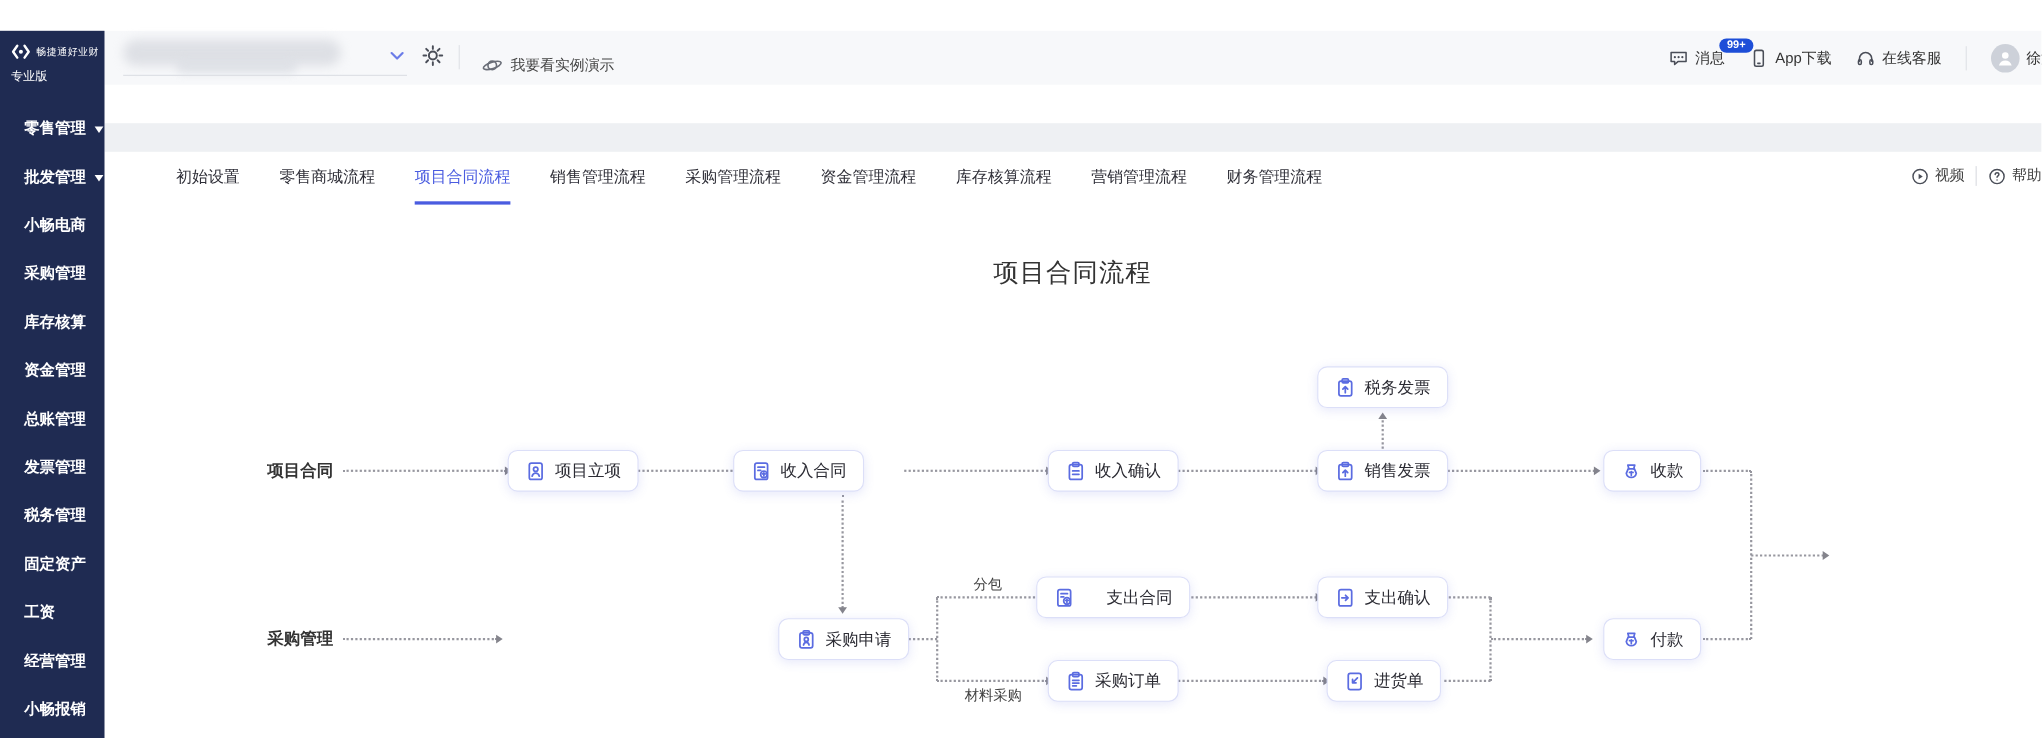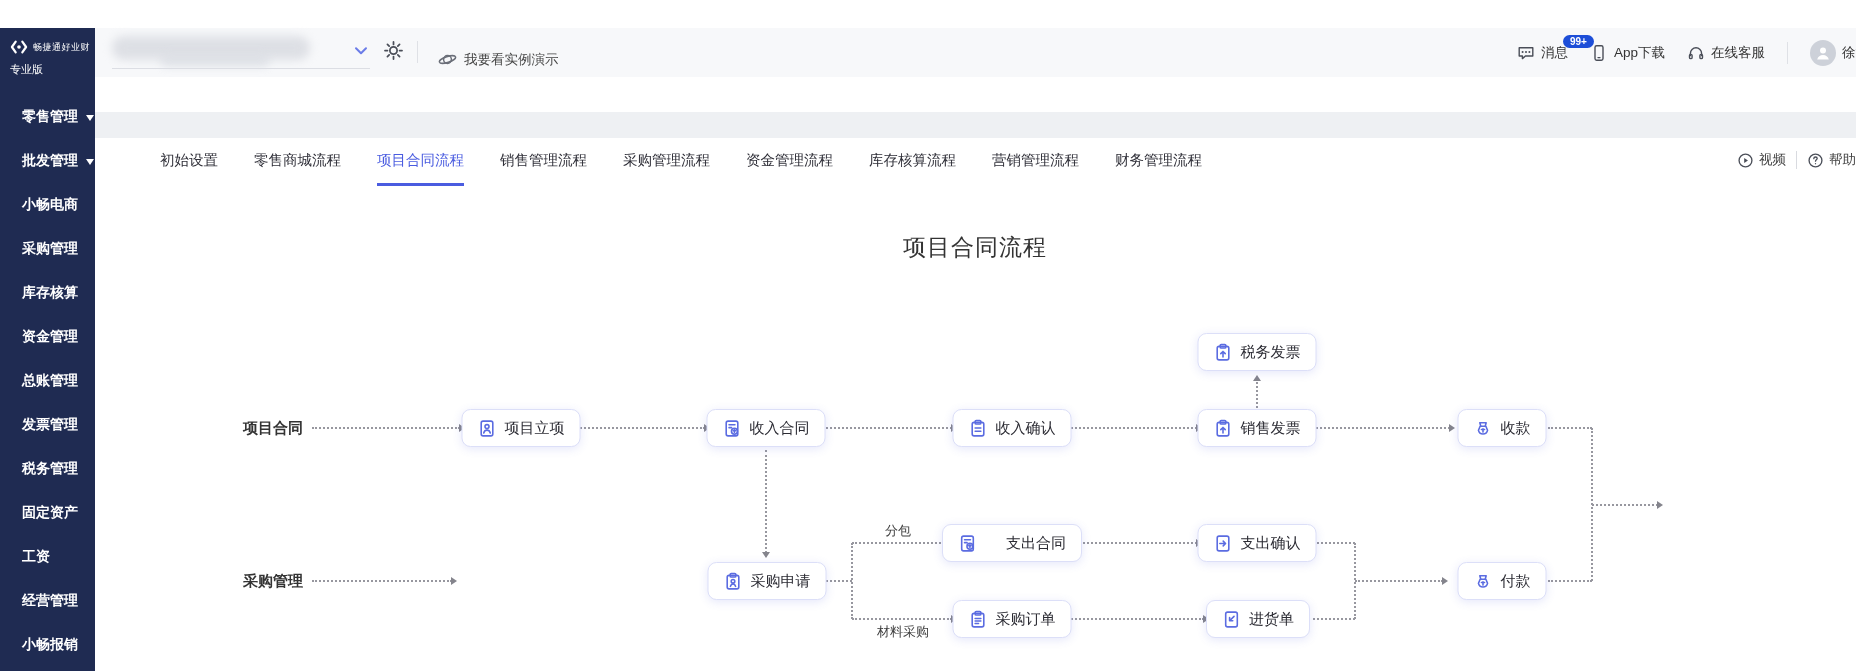--- a/index.html
+++ b/index.html
@@ -298,21 +298,21 @@
       <div class="edge-label" style="left: 898px; top: 531px;">分包</div>
       <div class="edge-label" style="left: 903px; top: 632px;">材料采购</div>
       <div class="flow-node" style="left: 521px; top: 428px;">
         <svg class="ic" width="19" height="19" viewBox="0 0 18 18" fill="none" stroke="#5b6ce1" stroke-width="1.5" stroke-linecap="round" stroke-linejoin="round">
           <rect x="3.5" y="2" width="11" height="14" rx="1.8"></rect>
           <circle cx="9" cy="7.2" r="1.9"></circle>
           <path d="M5.9 13.2c.5-1.8 1.6-2.7 3.1-2.7s2.6.9 3.1 2.7"></path>
         </svg>
         <span>项目立项</span>
       </div>
-      <div class="flow-node" style="left: 766px; top: 428px;">
+      <div class="flow-node" style="left: 726px; top: 428px;">
         <svg class="ic" width="19" height="19" viewBox="0 0 18 18" fill="none" stroke="#5b6ce1" stroke-width="1.5" stroke-linecap="round" stroke-linejoin="round">
           <rect x="3.5" y="2" width="11" height="14" rx="1.8"></rect>
           <path d="M6.2 5.4h5.6M6.2 8.2h2.4"></path>
           <circle cx="11.3" cy="11.7" r="2.8"></circle>
           <path d="M11.3 10.3v2.6M10.1 11.2h2.4"></path>
         </svg>
         <span>收入合同</span>
       </div>
       <div class="flow-node" style="left: 1012px; top: 428px;">
         <svg class="ic" width="19" height="19" viewBox="0 0 18 18" fill="none" stroke="#5b6ce1" stroke-width="1.5" stroke-linecap="round" stroke-linejoin="round">

